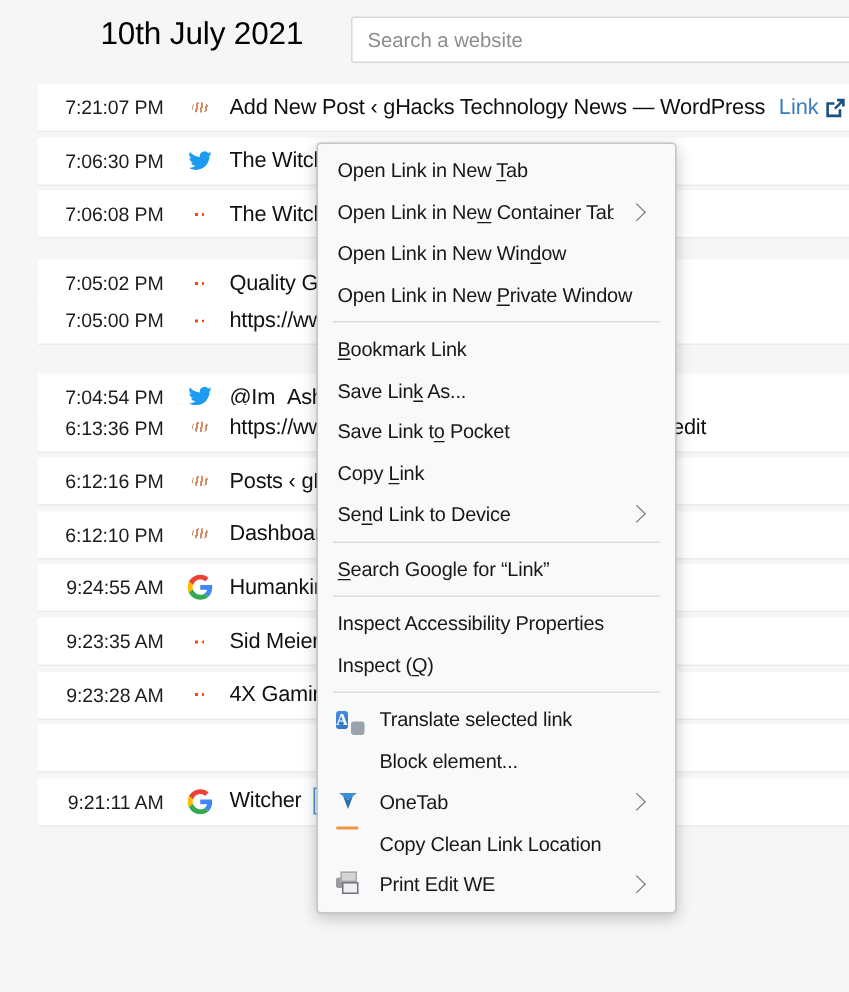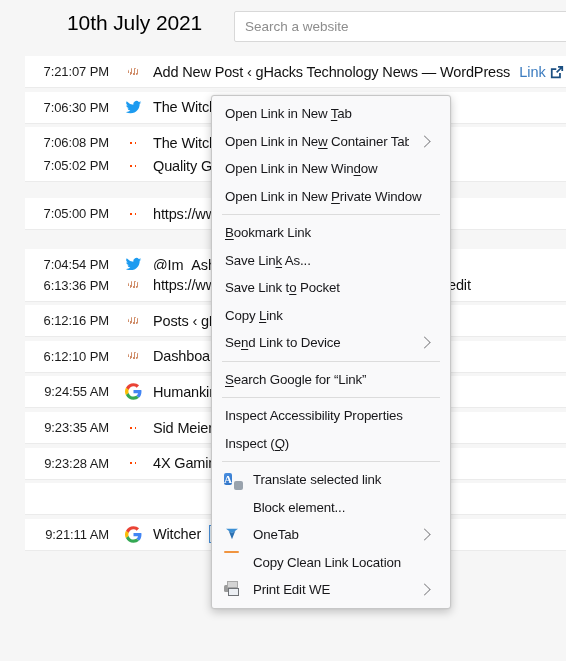--- a/index.html
+++ b/index.html
@@ -204,21 +204,21 @@
         <span class="row-favicon"><svg class="fav-twitter" viewBox="0 0 24 24">
             <path fill="#1d9bf0" d="M23 4.9a9 9 0 0 1-2.6.7 4.5 4.5 0 0 0 2-2.5 9 9 0 0 1-2.9 1.1A4.5 4.5 0 0 0 11.7 8a12.8 12.8 0 0 1-9.3-4.7 4.5 4.5 0 0 0 1.4 6 4.5 4.5 0 0 1-2-.6 4.5 4.5 0 0 0 3.6 4.4 4.5 4.5 0 0 1-2 .1 4.5 4.5 0 0 0 4.2 3.1A9 9 0 0 1 1 18.2a12.7 12.7 0 0 0 6.9 2c8.3 0 12.8-6.9 12.8-12.8v-.6A9 9 0 0 0 23 4.9z"></path>
           </svg></span>
         <span class="row-title">The Witcher 3 next-gen update</span>
       </div>
       <div class="history-row" style="top: 71.2px;">
         <span class="row-time">7:06:08 PM</span>
         <span class="row-favicon"><span class="fav-reddit"></span></span>
         <span class="row-title">The Witcher 3 coming to PS5, Xbox</span>
       </div>
-      <div class="history-row" style="top: 94px;">
+      <div class="history-row" style="top: 117px;">
         <span class="row-time">7:05:02 PM</span>
         <span class="row-favicon"><span class="fav-reddit"></span></span>
         <span class="row-title">Quality Games</span>
         <span class="row-link">
           <span>Link</span>
           <span style="display: inline-flex;">
             <svg class="extlink-icon" viewBox="0 0 16 16">
               <path fill="#1b4f82" d="M9.2 1h5.8v5.8h-2V4.4L8.3 9.2 6.9 7.8l4.7-4.8H9.2V1z"></path>
               <path fill="#1b4f82" d="M1 3.6h6.2v2H3v7.4h7.4V9h2v6H1V3.6z"></path>
             </svg>

